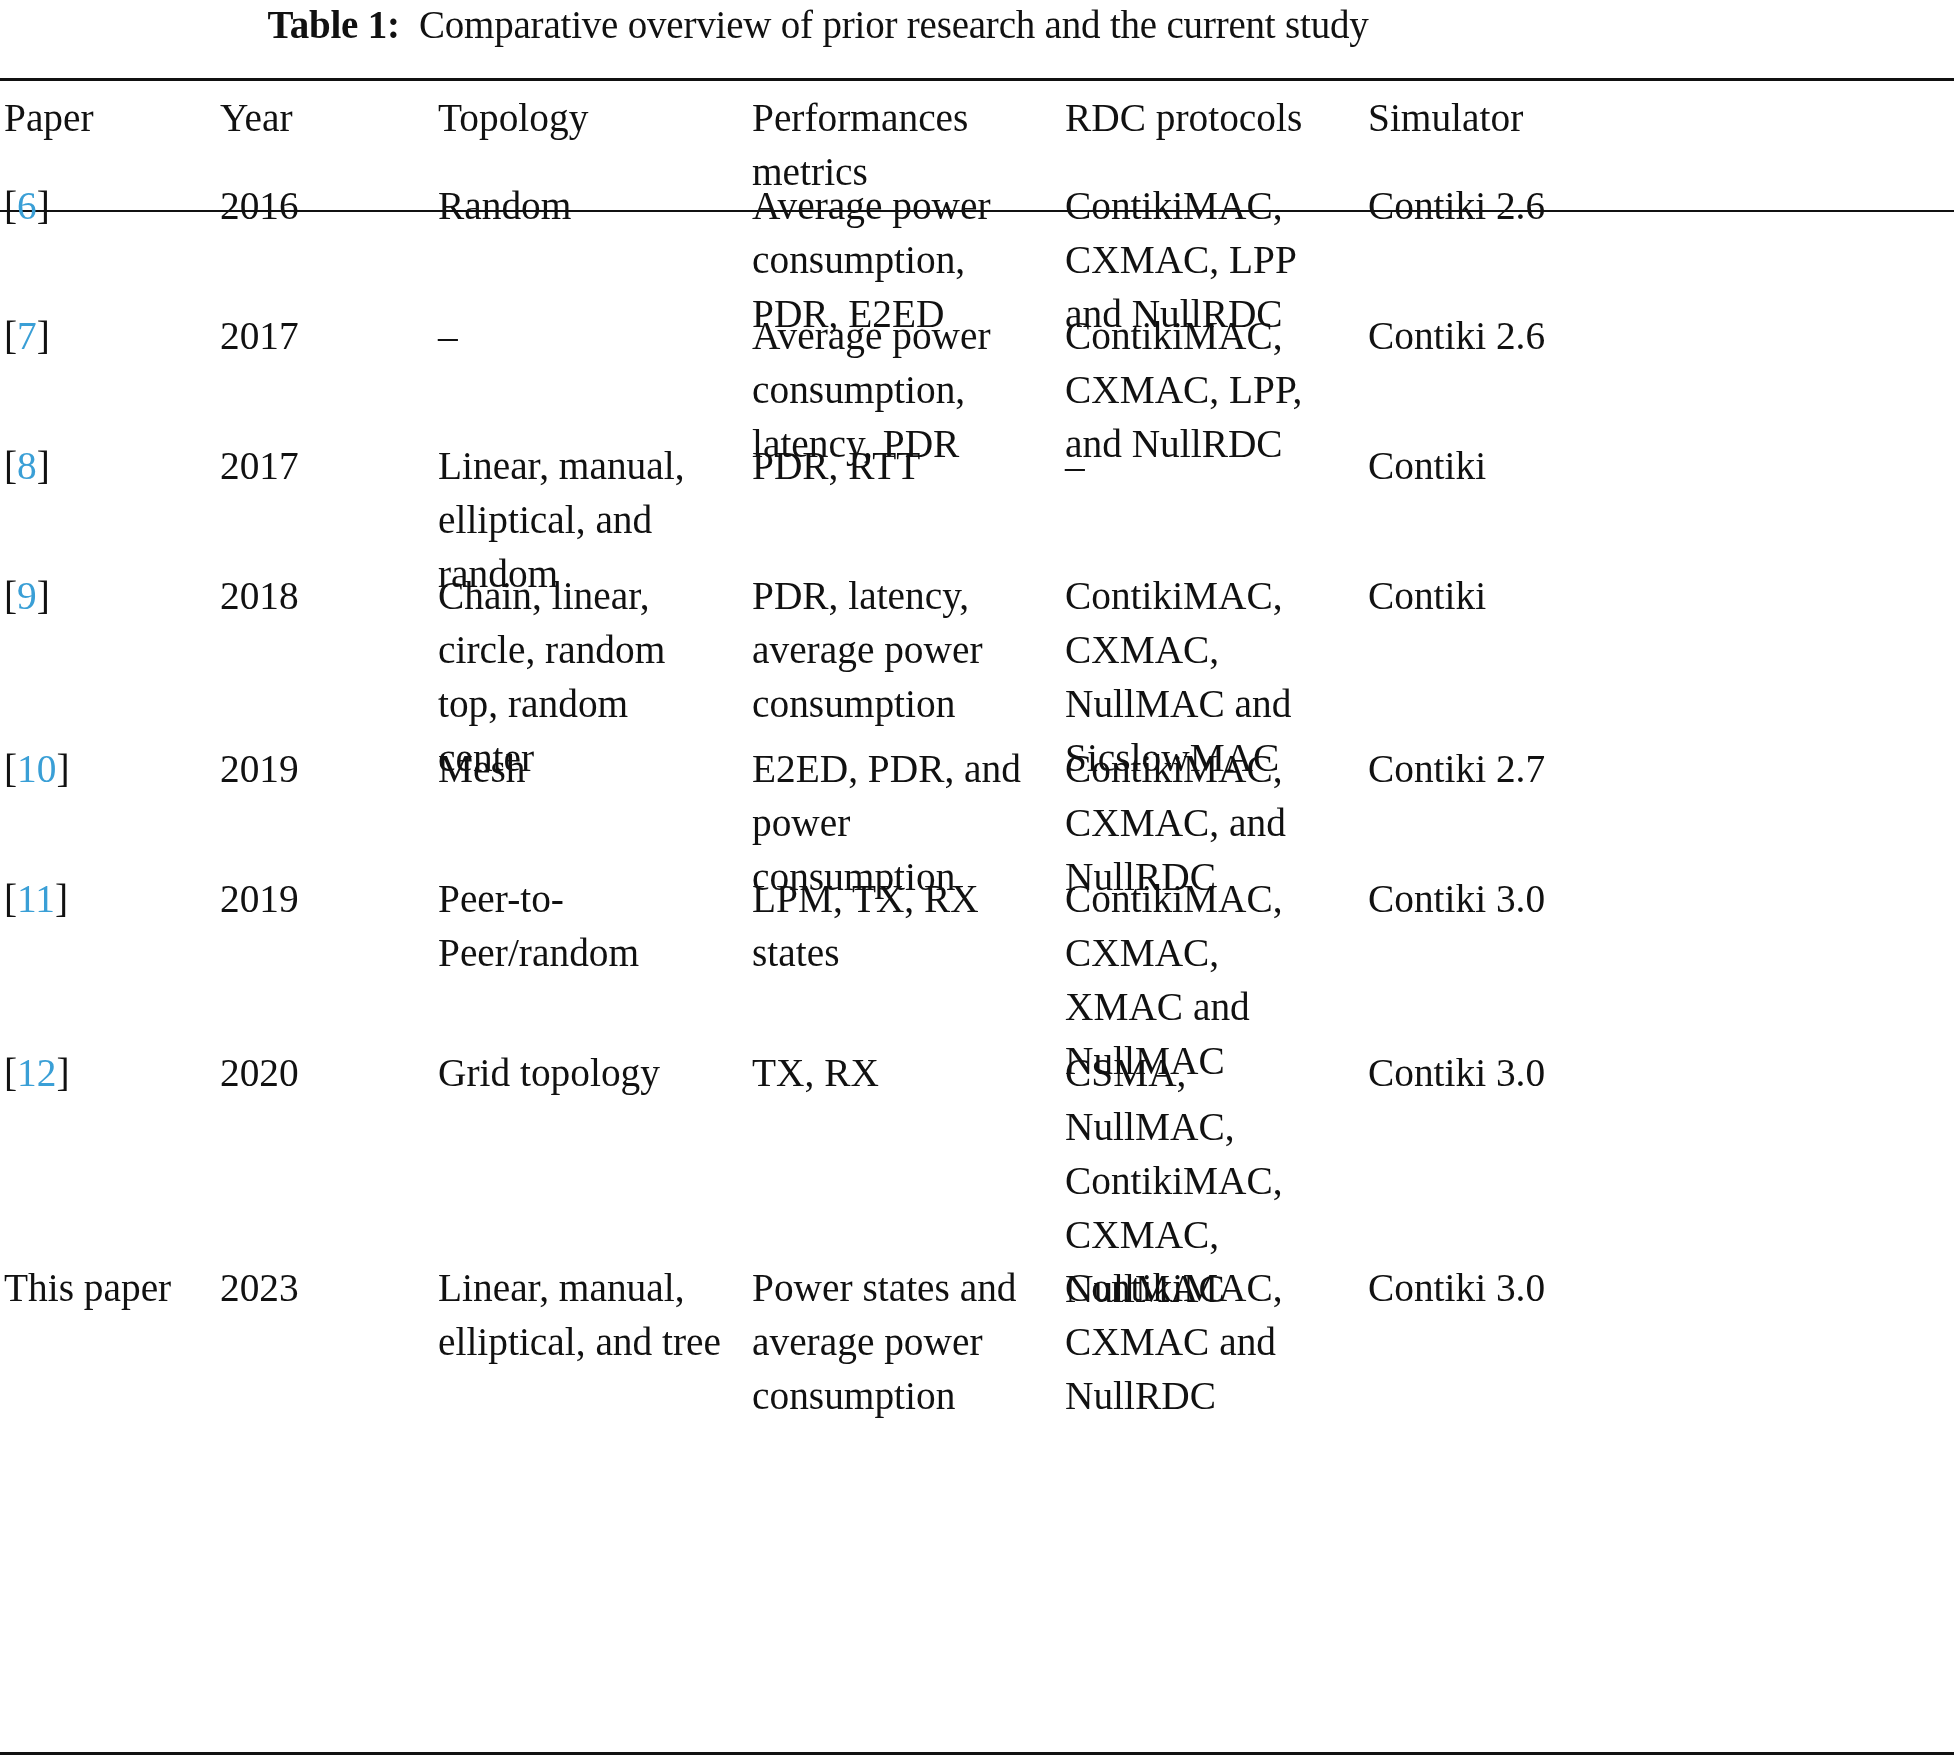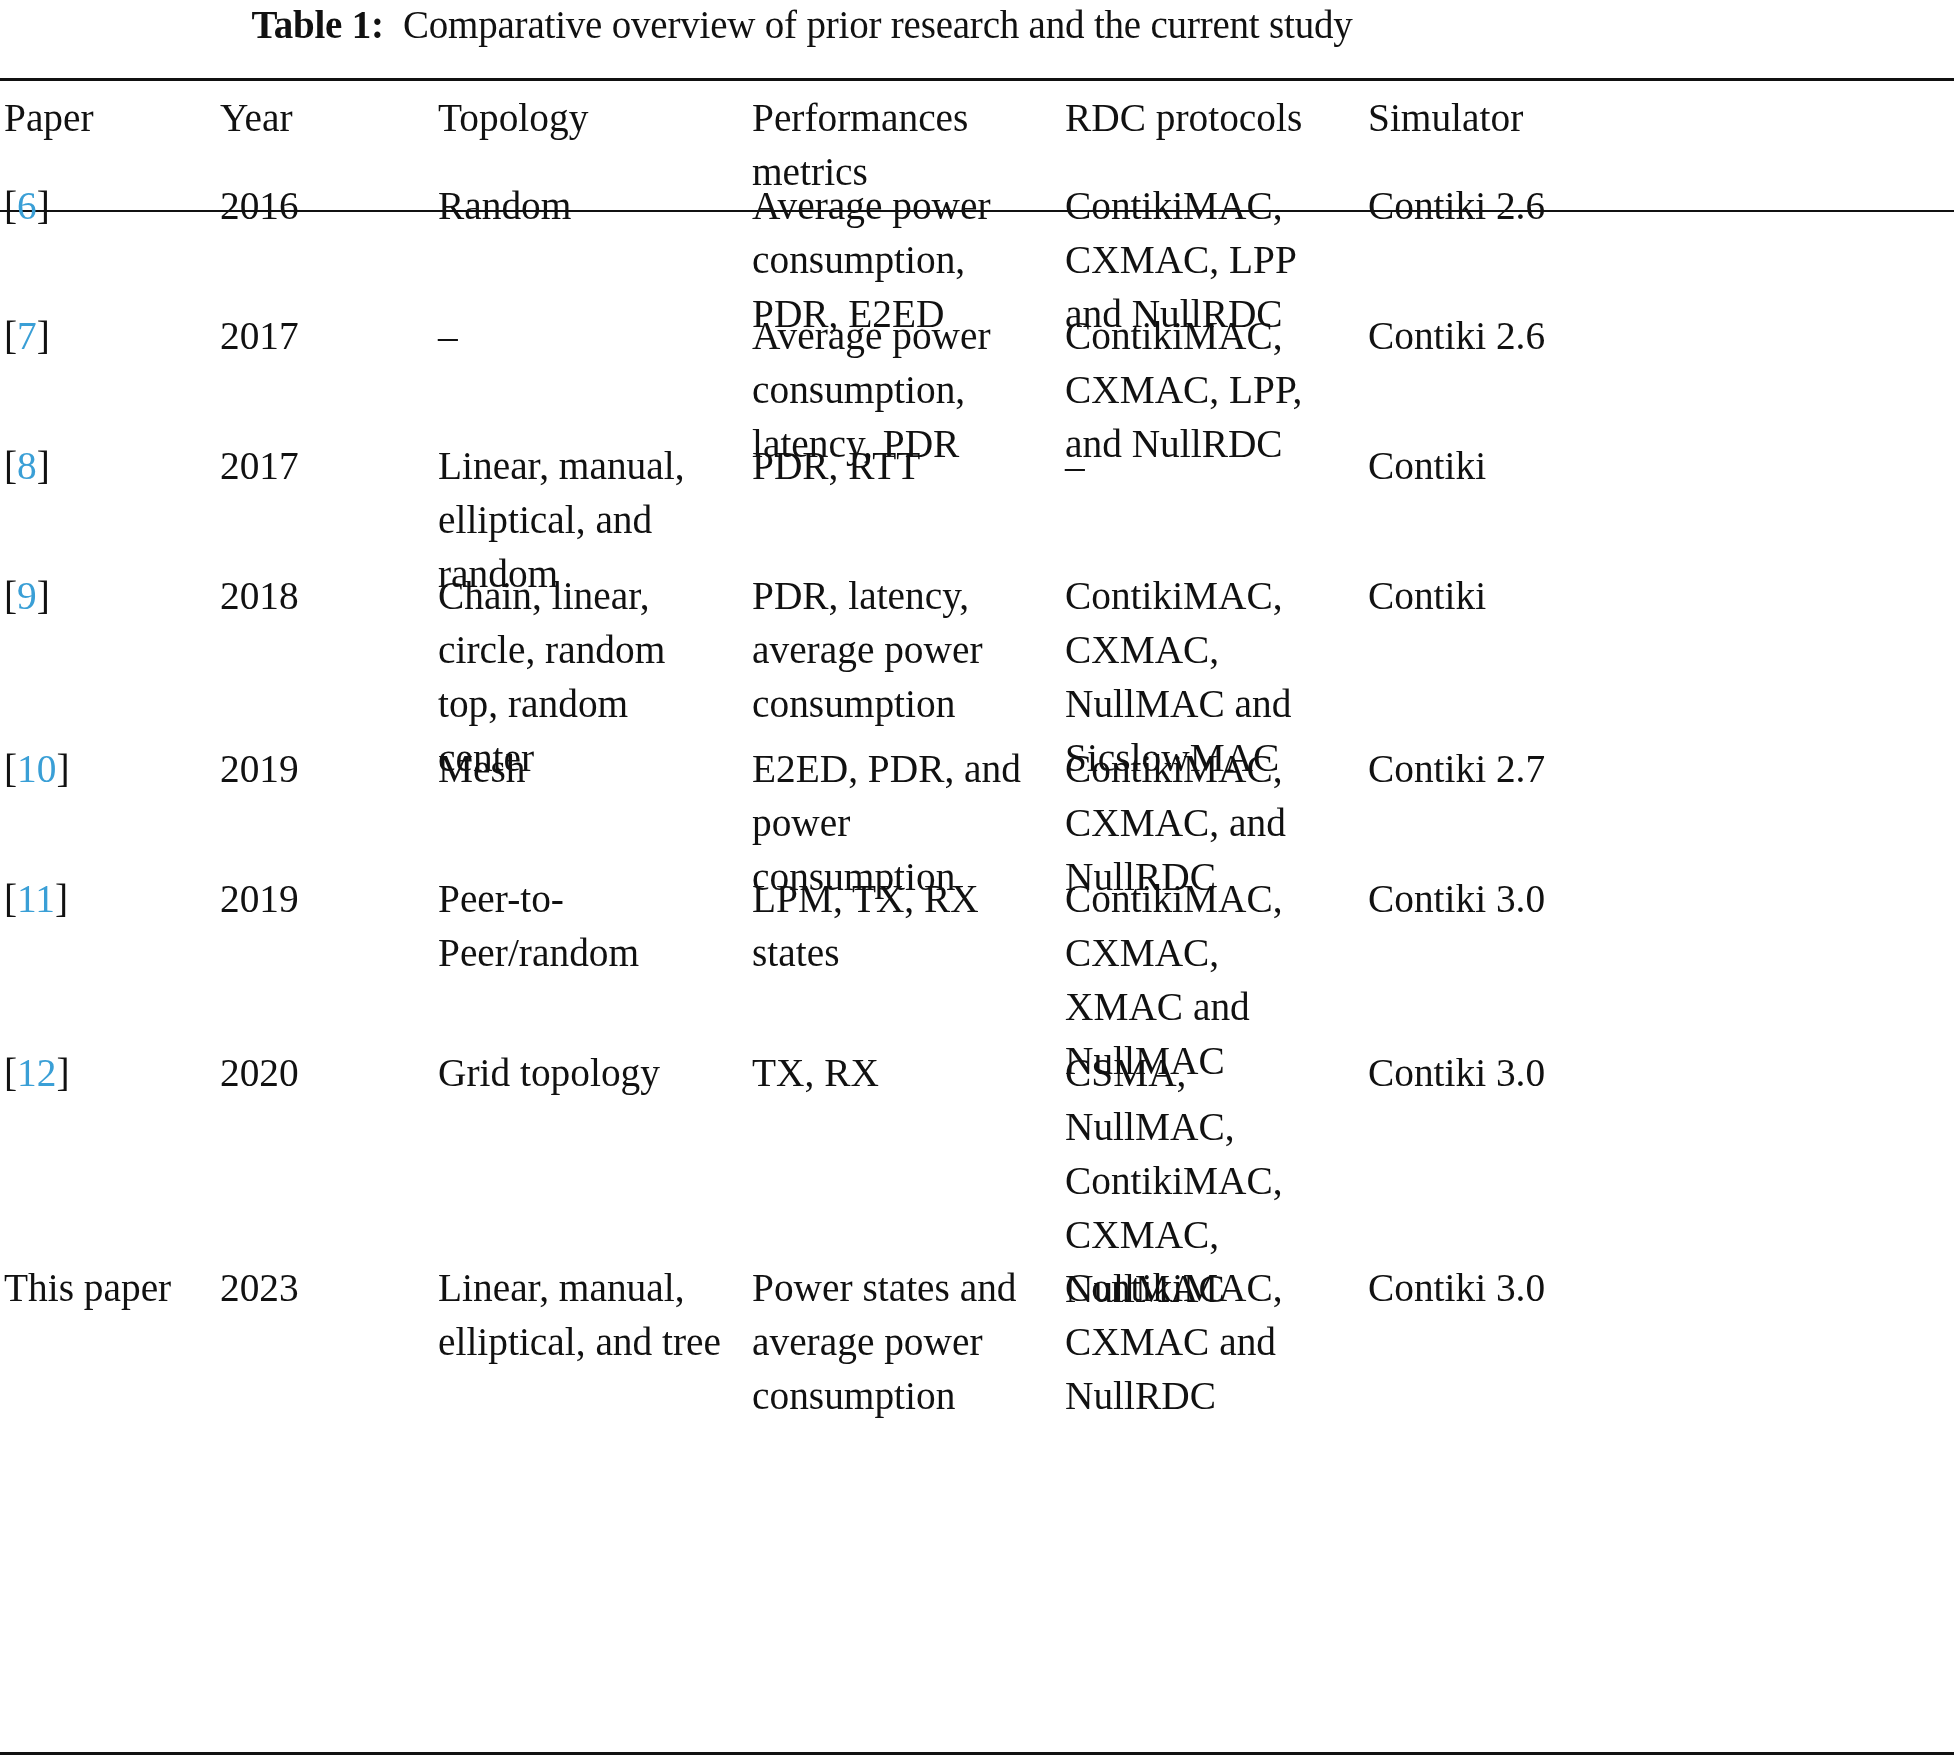--- a/index.html
+++ b/index.html
@@ -1,18 +1,18 @@
 <!DOCTYPE html>
 <html><head>
 <meta charset="utf-8">
 <style>
   html, body { margin: 0; padding: 0; background: #ffffff; }
   body { width: 1954px; height: 1758px; position: relative; overflow: hidden;
          font-family: "Liberation Serif", "DejaVu Serif", serif; color: #111; }
-  .caption { position: absolute; top: 2px; left: 0; width: 1604px; text-align: center;
+  .caption { position: absolute; top: 2px; left: 16px; width: 1604px; text-align: center;
              font-size: 39px; line-height: 46px; letter-spacing: -0.2px; }
   .caption b { font-weight: bold; }
   .rule { position: absolute; left: 0; width: 1954px; background: #111; }
   .rule.top { top: 78px; height: 3px; }
   .rule.mid { top: 210px; height: 2px; }
   .rule.bot { top: 1752px; height: 3px; }
   .cell { position: absolute; font-size: 41px; line-height: 54px; white-space: pre-line;
           transform: scaleX(0.96); transform-origin: left top; }
   .cite { color: #3a9fd6; }
 </style>

